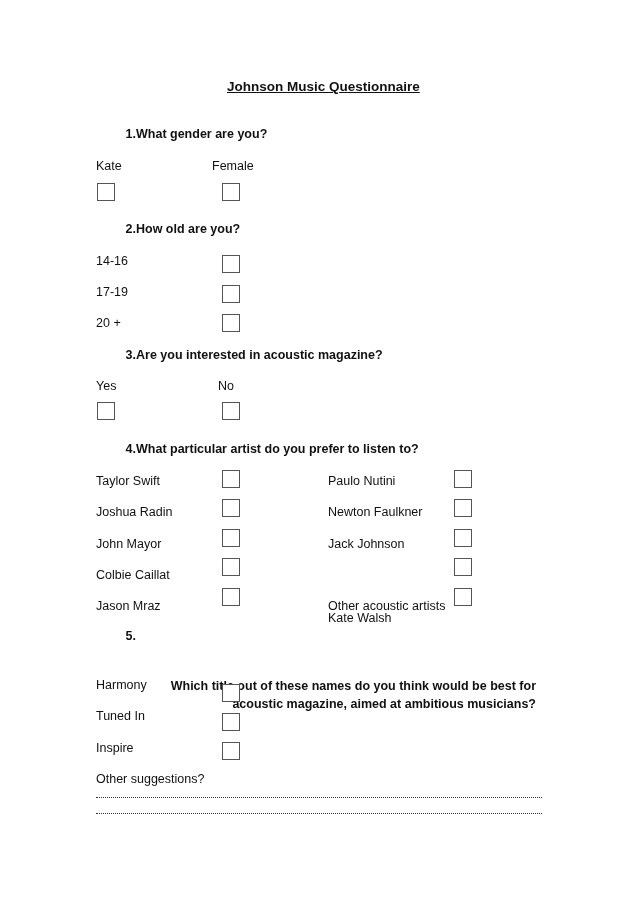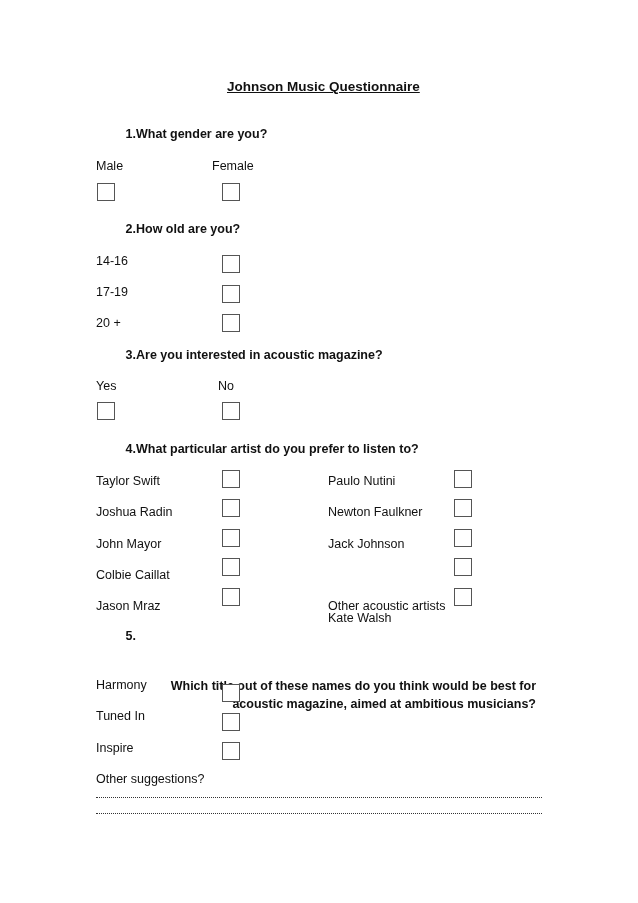--- a/index.html
+++ b/index.html
@@ -17,21 +17,21 @@
 </head>
 <body>
 
 <div>
 
   <div class="abs title" style="left:227px; top:79px;">Johnson Music Questionnaire</div>
 
   <div class="abs q" style="left:116px; top:127px;">
     <span class="qnum">1.</span><span>What gender are you?</span>
   </div>
-  <div class="abs lbl" style="left:96px; top:159px;">Male</div>
+  <div class="abs lbl" style="left:96px; top:159px;">Kate</div>
   <div class="abs lbl" style="left:212px; top:159px;">Female</div>
   <div class="cb" style="left:97px; top:183px;"></div>
   <div class="cb" style="left:222px; top:183px;"></div>
 
   <div class="abs q" style="left:116px; top:222px;">
     <span class="qnum">2.</span><span>How old are you?</span>
   </div>
   <div class="abs lbl" style="left:96px; top:254px;">14-16</div>
   <div class="cb" style="left:222px; top:255px;"></div>
   <div class="abs lbl" style="left:96px; top:285px;">17-19</div>

